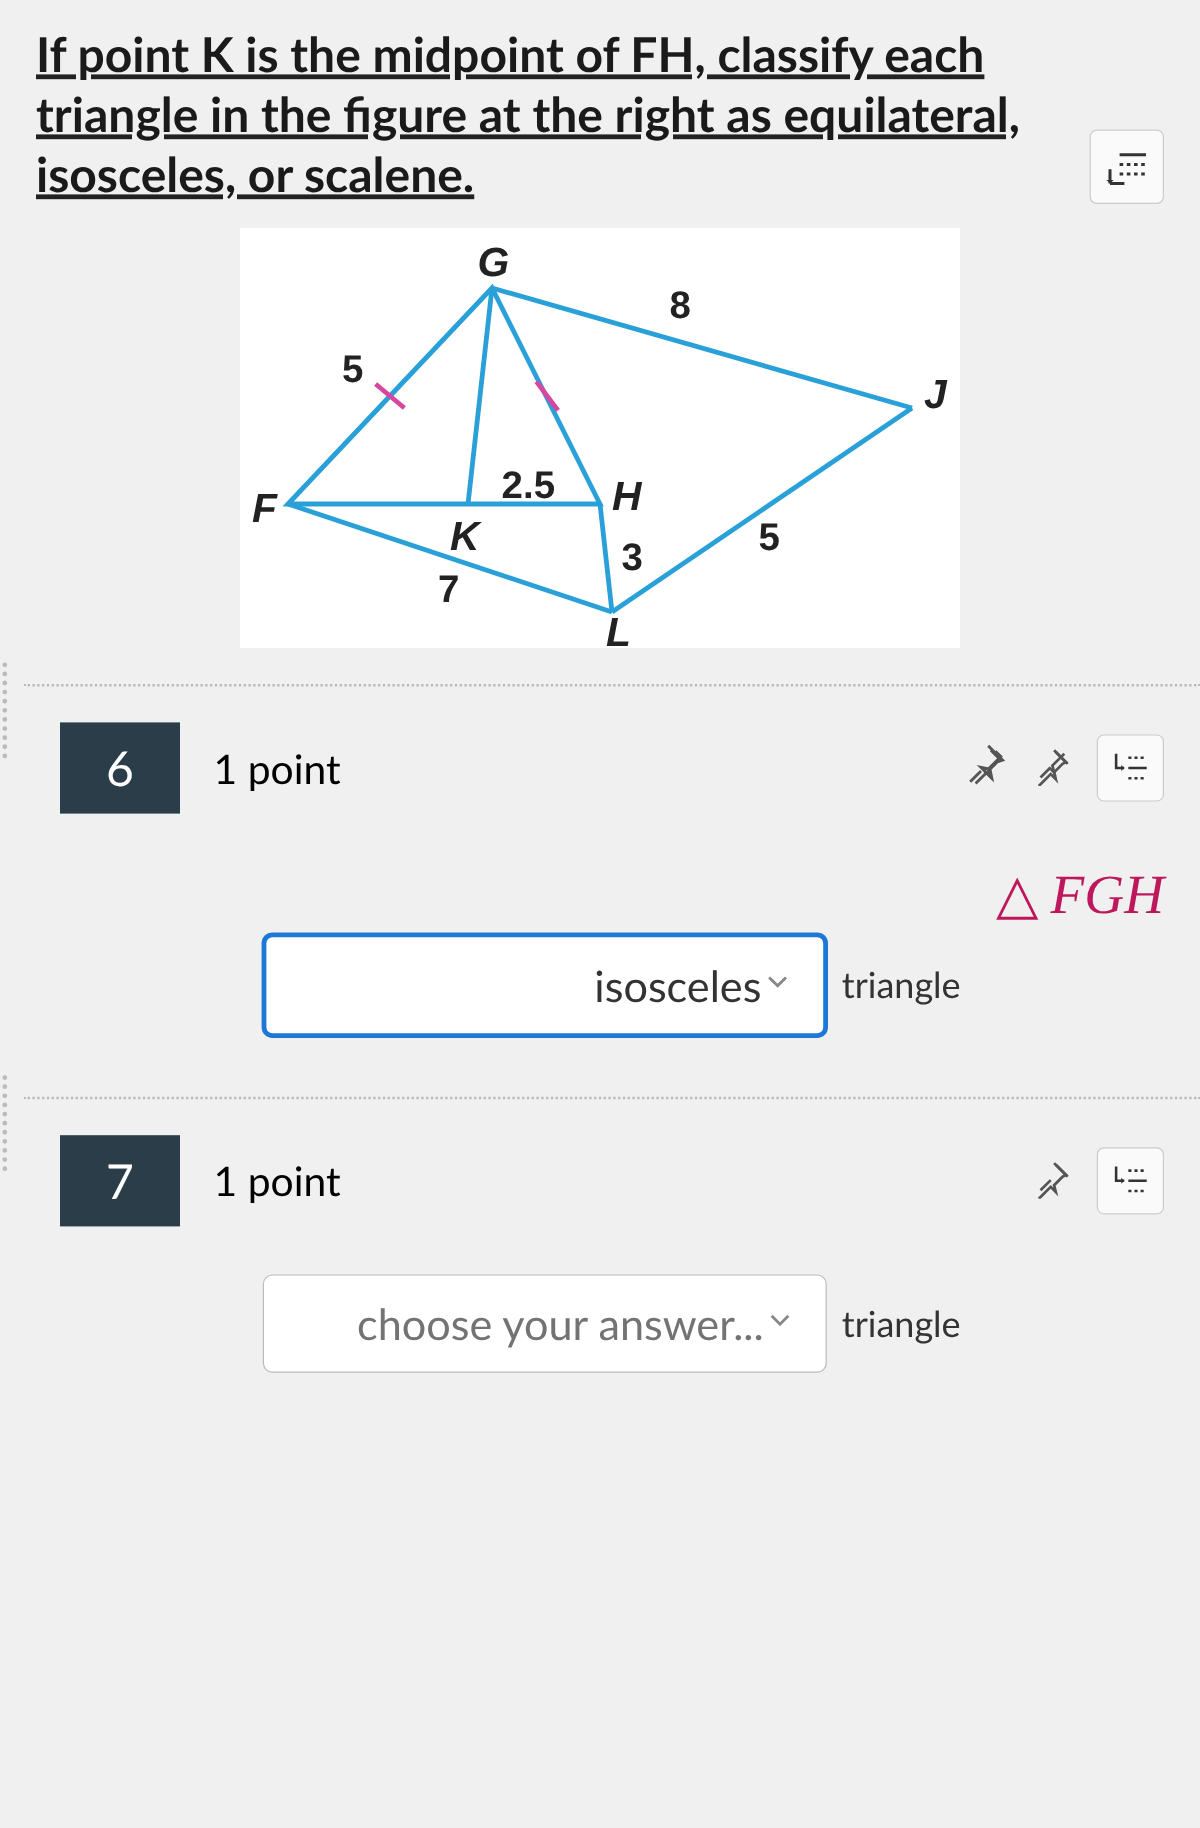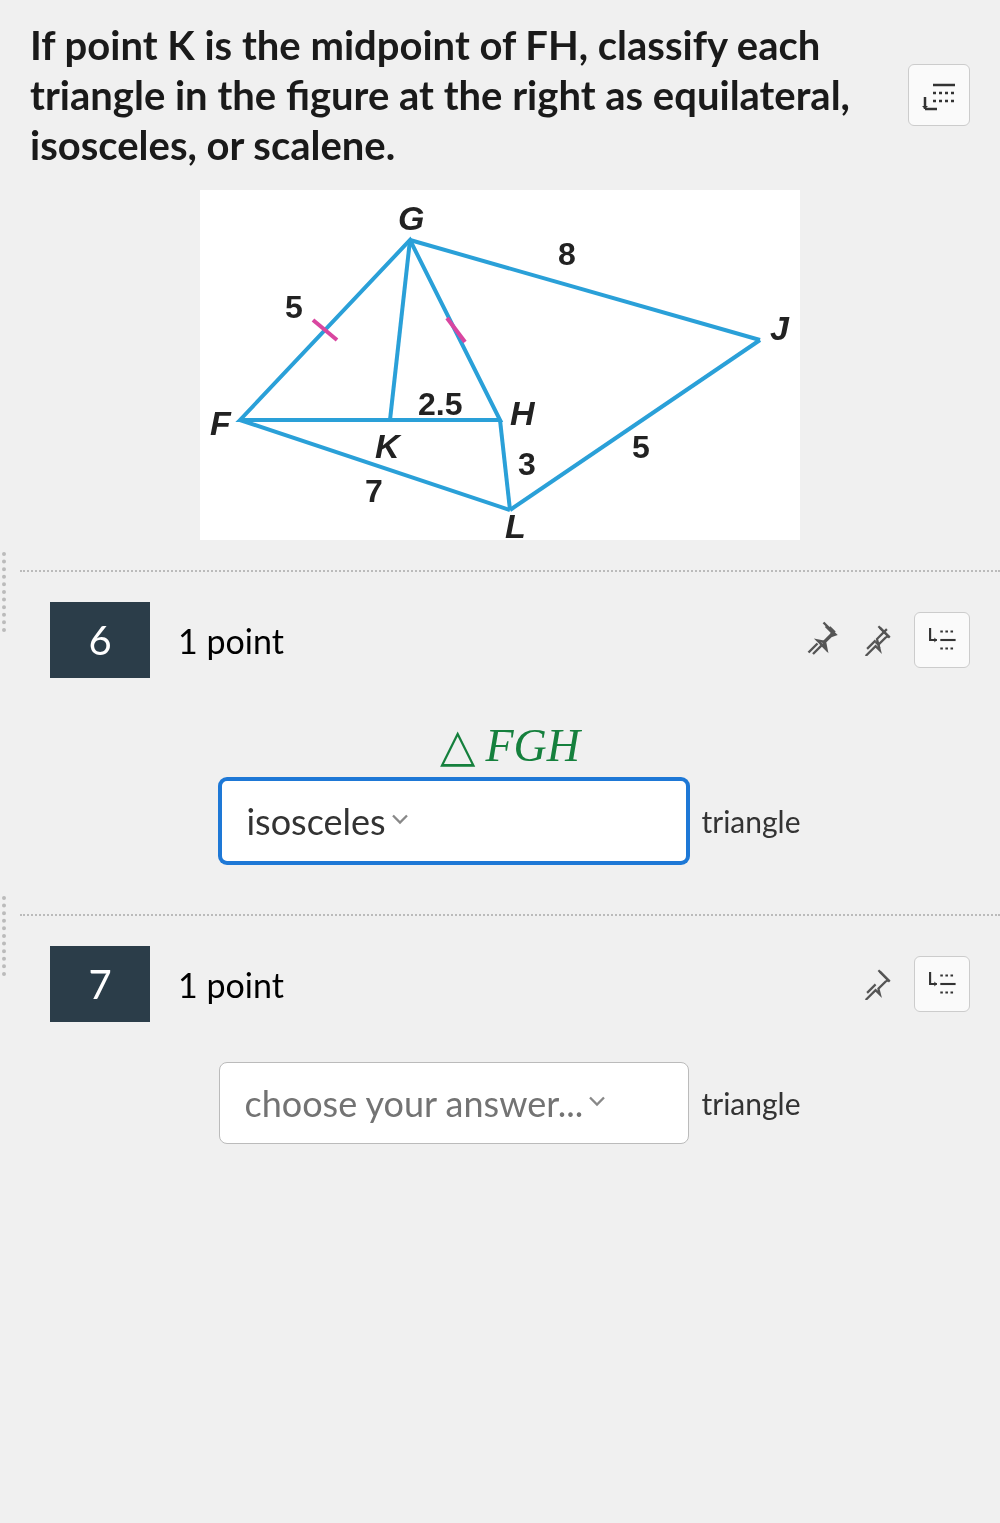--- a/index.html
+++ b/index.html
@@ -6,22 +6,23 @@
   body {
     font-family: 'Lato', 'Helvetica Neue', Arial, sans-serif;
     background: #f0f0f0;
     width: 1000px;
     color: #222;
   }
   .container { width: 1000px; }
   .question-header {
     padding: 20px 30px 10px 30px;
     display: flex;
-    align-items: center;
+    align-items: flex-end;
     gap: 30px;
+    text-decoration: underline;
   }
   .question-text {
     font-size: 40px;
     font-weight: 700;
     line-height: 1.25;
     flex: 1;
     color: #1a1a1a;
   }
   .icon-btn {
     width: 62px;
@@ -97,38 +98,38 @@
     margin-left: auto;
     display: flex;
     align-items: center;
     gap: 20px;
   }
   .pin-icon { color: #555; }
   .triangle-label {
     font-family: 'Times New Roman', serif;
     font-style: italic;
     font-size: 46px;
-    text-align: center;
-    color: #15803d;
+    text-align: right;
+    color: #be185d;
     margin-bottom: 6px;
   }
   .triangle-label .tri-sym {
     font-style: normal;
     margin-right: 10px;
   }
   .answer-row {
     display: flex;
     align-items: center;
     justify-content: center;
     gap: 12px;
   }
   .dropdown {
     display: flex;
     align-items: center;
-    justify-content: flex-start;
+    justify-content: flex-end;
     border: 1px solid #bbb;
     border-radius: 8px;
     padding: 18px 24px;
     font-size: 36px;
     width: 470px;
     background: #fff;
     color: #333;
   }
   .dropdown.focused {
     border: 3px solid #1e78d6;

